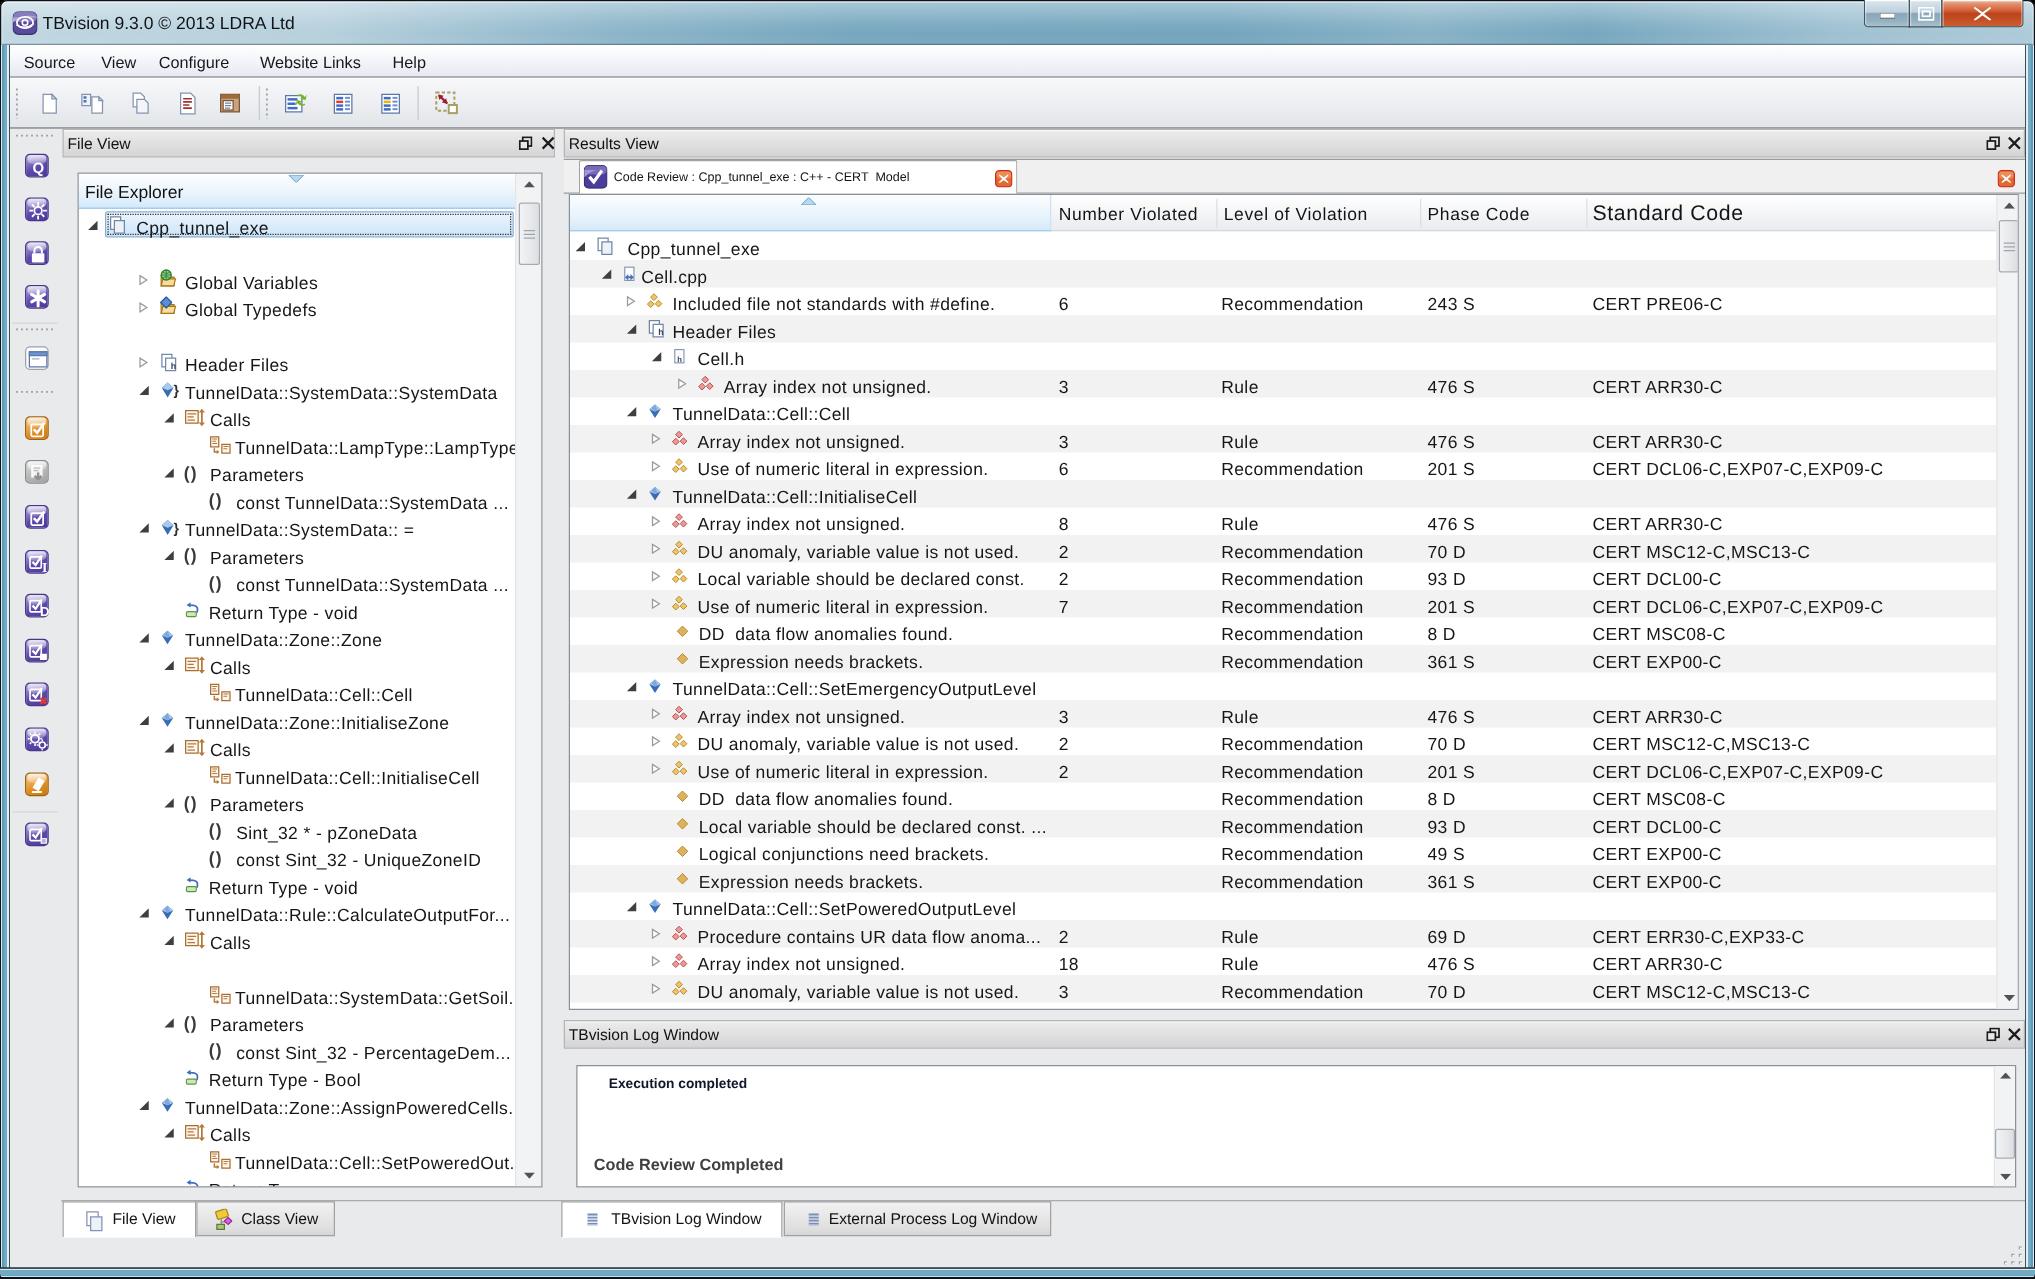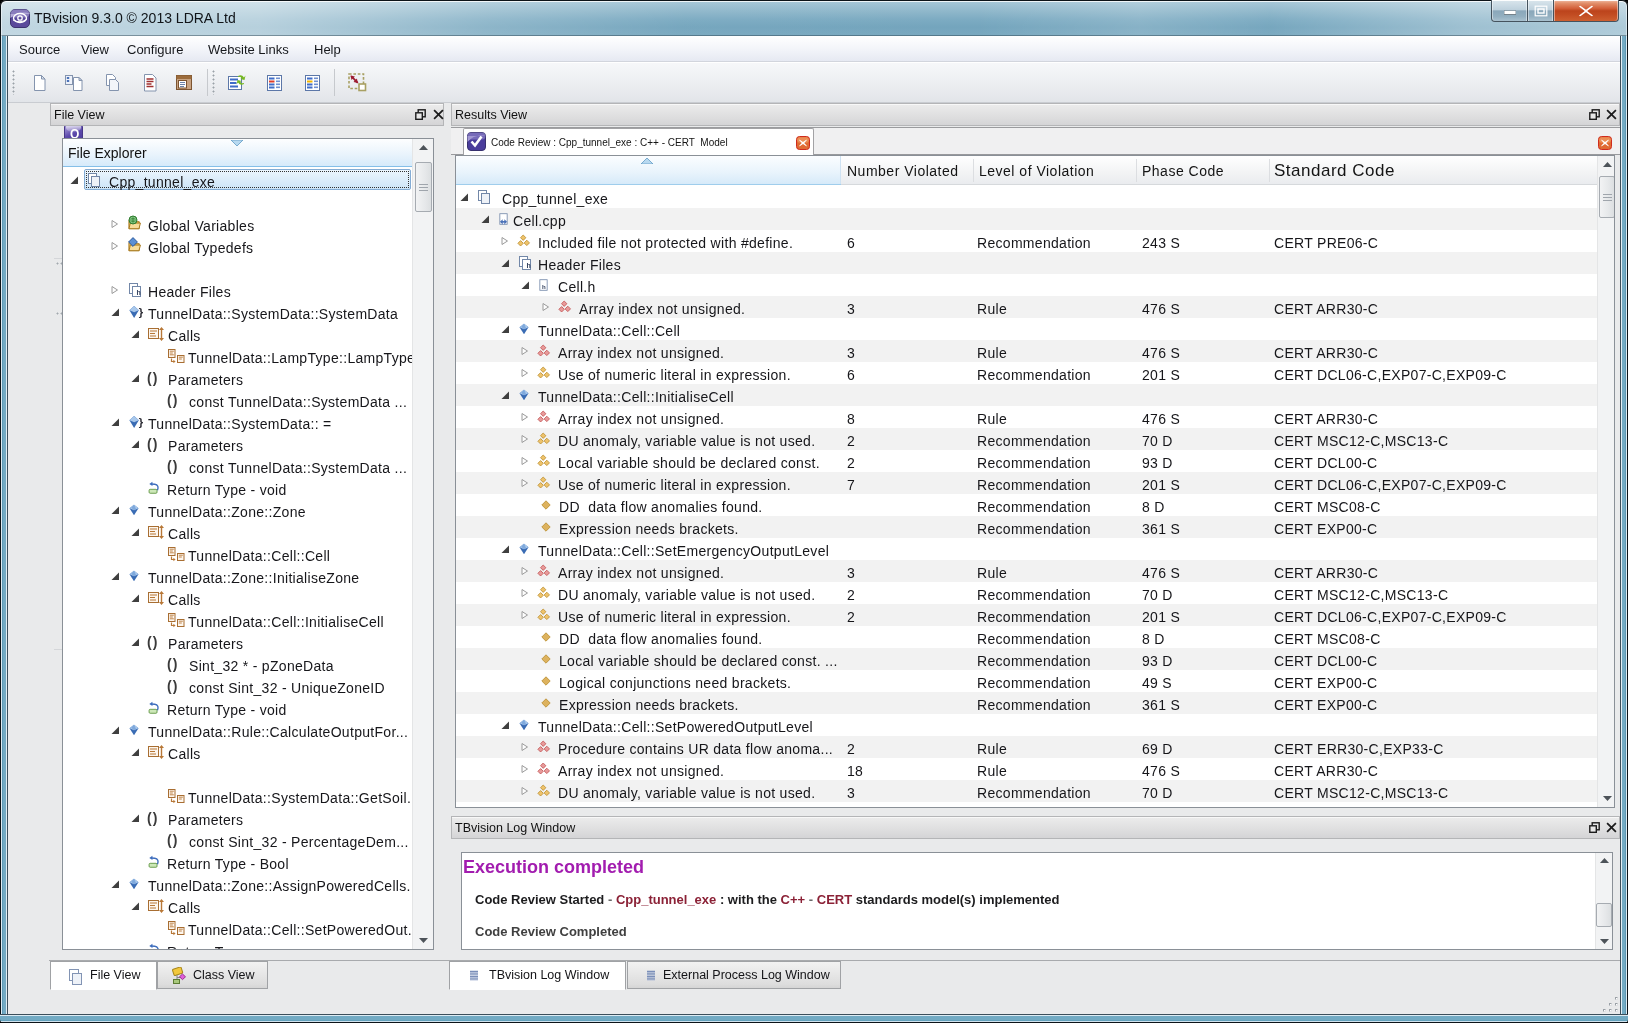--- a/index.html
+++ b/index.html
@@ -1,17 +1,17 @@
 <!DOCTYPE html>
 <html><head><meta charset="utf-8">
 <style>
 * { margin:0; padding:0; box-sizing:border-box; }
 html,body { width:1628px; height:1023px; overflow:hidden; background:#000; }
 body { font-family:"Liberation Sans", sans-serif; font-size:13px; color:#141414; }
-#screen { position:absolute; left:0; top:0; width:1548px; height:1023px;padding-left:44px; }
+#screen { position:absolute; left:0; top:0; width:1548px; height:1023px; }
 .abs { position:absolute; }
 
 
 #tbar { left:0; top:0; width:1628px; height:36px; border-radius:6px 6px 0 0;
   background:linear-gradient(90deg, rgba(255,255,255,.55) 0%, rgba(255,255,255,.48) 16%, rgba(255,255,255,.18) 30%, rgba(255,255,255,.02) 42%, rgba(255,255,255,0) 60%, rgba(255,255,255,.14) 70%, rgba(255,255,255,.02) 78%, rgba(255,255,255,.3) 90%, rgba(255,255,255,.42) 100%),
   linear-gradient(180deg,#a9c9d9 0%,#8cb5c9 35%,#7cabc2 55%,#74a5bd 75%,#7aa9c0 100%);
   box-shadow:inset 0 1px 0 #0c1318, inset 1px 0 0 #0c1318, inset -1px 0 0 #0c1318, inset 0 2px 0 rgba(255,255,255,.8), inset 2px 0 0 rgba(255,255,255,.5), inset -2px 0 0 rgba(255,255,255,.5), inset 0 -1px 0 rgba(40,62,75,.45); }
 #tlogo { left:10px; top:9px; width:20px; height:19px; }
 #ttext { left:34px; top:0; height:36px; line-height:37px; font-size:14px; color:#101418; }
 .wbtn { top:0; height:22px; border:1px solid #45535e; border-top:none; box-shadow:inset 0 1px 0 rgba(255,255,255,.9), inset 1px 0 0 rgba(255,255,255,.45), inset -1px 0 0 rgba(255,255,255,.45); }
@@ -806,21 +806,21 @@
         </svg>
         <span class="tt" style="left:57px">Cell.cpp</span>
       </div>
 <div class="trow" style="top:74px;left:0;width:1141px">
         <svg class="ti" style="left:44px" width="10" height="10">
           <use href="#s-closed"></use>
         </svg>
         <svg class="ti" style="left:61px" width="14" height="14" viewBox="0 0 14 14">
           <use href="#s-vio-o"></use>
         </svg>
-        <span class="tt" style="left:82px">Included file not protected with #define.</span>
+        <span class="tt" style="left:82px">Included file not standards with #define.</span>
         <span class="tt" style="left:391px">6</span>
         <span class="tt" style="left:521px">Recommendation</span>
         <span class="tt" style="left:686px">243 S</span>
         <span class="tt" style="left:818px">CERT PRE06-C</span>
       </div>
 <div class="trow gray" style="top:96px;left:0;width:1141px">
         <svg class="ti" style="left:44px" width="10" height="10">
           <use href="#s-open"></use>
         </svg>
         <svg class="ti" style="left:61px" width="16" height="16" viewBox="0 0 16 16">
@@ -1111,22 +1111,21 @@
 <div class="phead" style="left:451px;top:816px;width:1169px">
 <span class="ptitle">TBvision Log Window</span>
 <svg class="pico" style="left:1137px" width="11" height="11">
         <use href="#s-float"></use>
       </svg>
 <svg class="pico" style="left:1154px" width="11" height="11">
         <use href="#s-x"></use>
       </svg>
 </div>
 <div class="wbox" id="logbox" style="left:461px;top:852px;width:1152px;height:98px">
-<div class="abs" style="left:1px;top:6px;height:17px;line-height:17px;font-size:18px;font-weight:bold;color:#a21caf">Execution completed</div>
-<div class="abs" style="left:13px;top:38px;height:17px;line-height:17px;font-size:13px;font-weight:bold;color:#1c1c1e">Code Review Started <span style="color:#6a6a6a">- </span><span style="color:#8b2136">Cpp_tunnel_exe</span> : with the <span style="color:#8b2136">C++</span> <span style="color:#6a6a6a">- </span><span style="color:#8b2136">CERT</span> standards model(s) implemented</div>
+<div class="abs" style="left:25px;top:6px;height:17px;line-height:17px;font-size:11px;font-weight:bold;color:#0f172a">Execution completed</div>
 <div class="abs" style="left:13px;top:70px;height:17px;line-height:17px;font-size:13px;font-weight:bold;color:#404040">Code Review Completed</div>
 <div class="abs" style="left:1133px;top:0;width:17px;height:96px;background:#f2f3f4;border-left:1px solid #e4e5e6">
 <svg class="abs" style="left:4px;top:5px" width="9" height="5">
           <use href="#s-up"></use>
         </svg>
 <div class="sthumb" style="left:0px;top:50px;width:16px;height:24px"></div>
 <svg class="abs" style="left:4px;top:86px" width="9" height="5">
           <use href="#s-dn"></use>
         </svg>
 </div>

